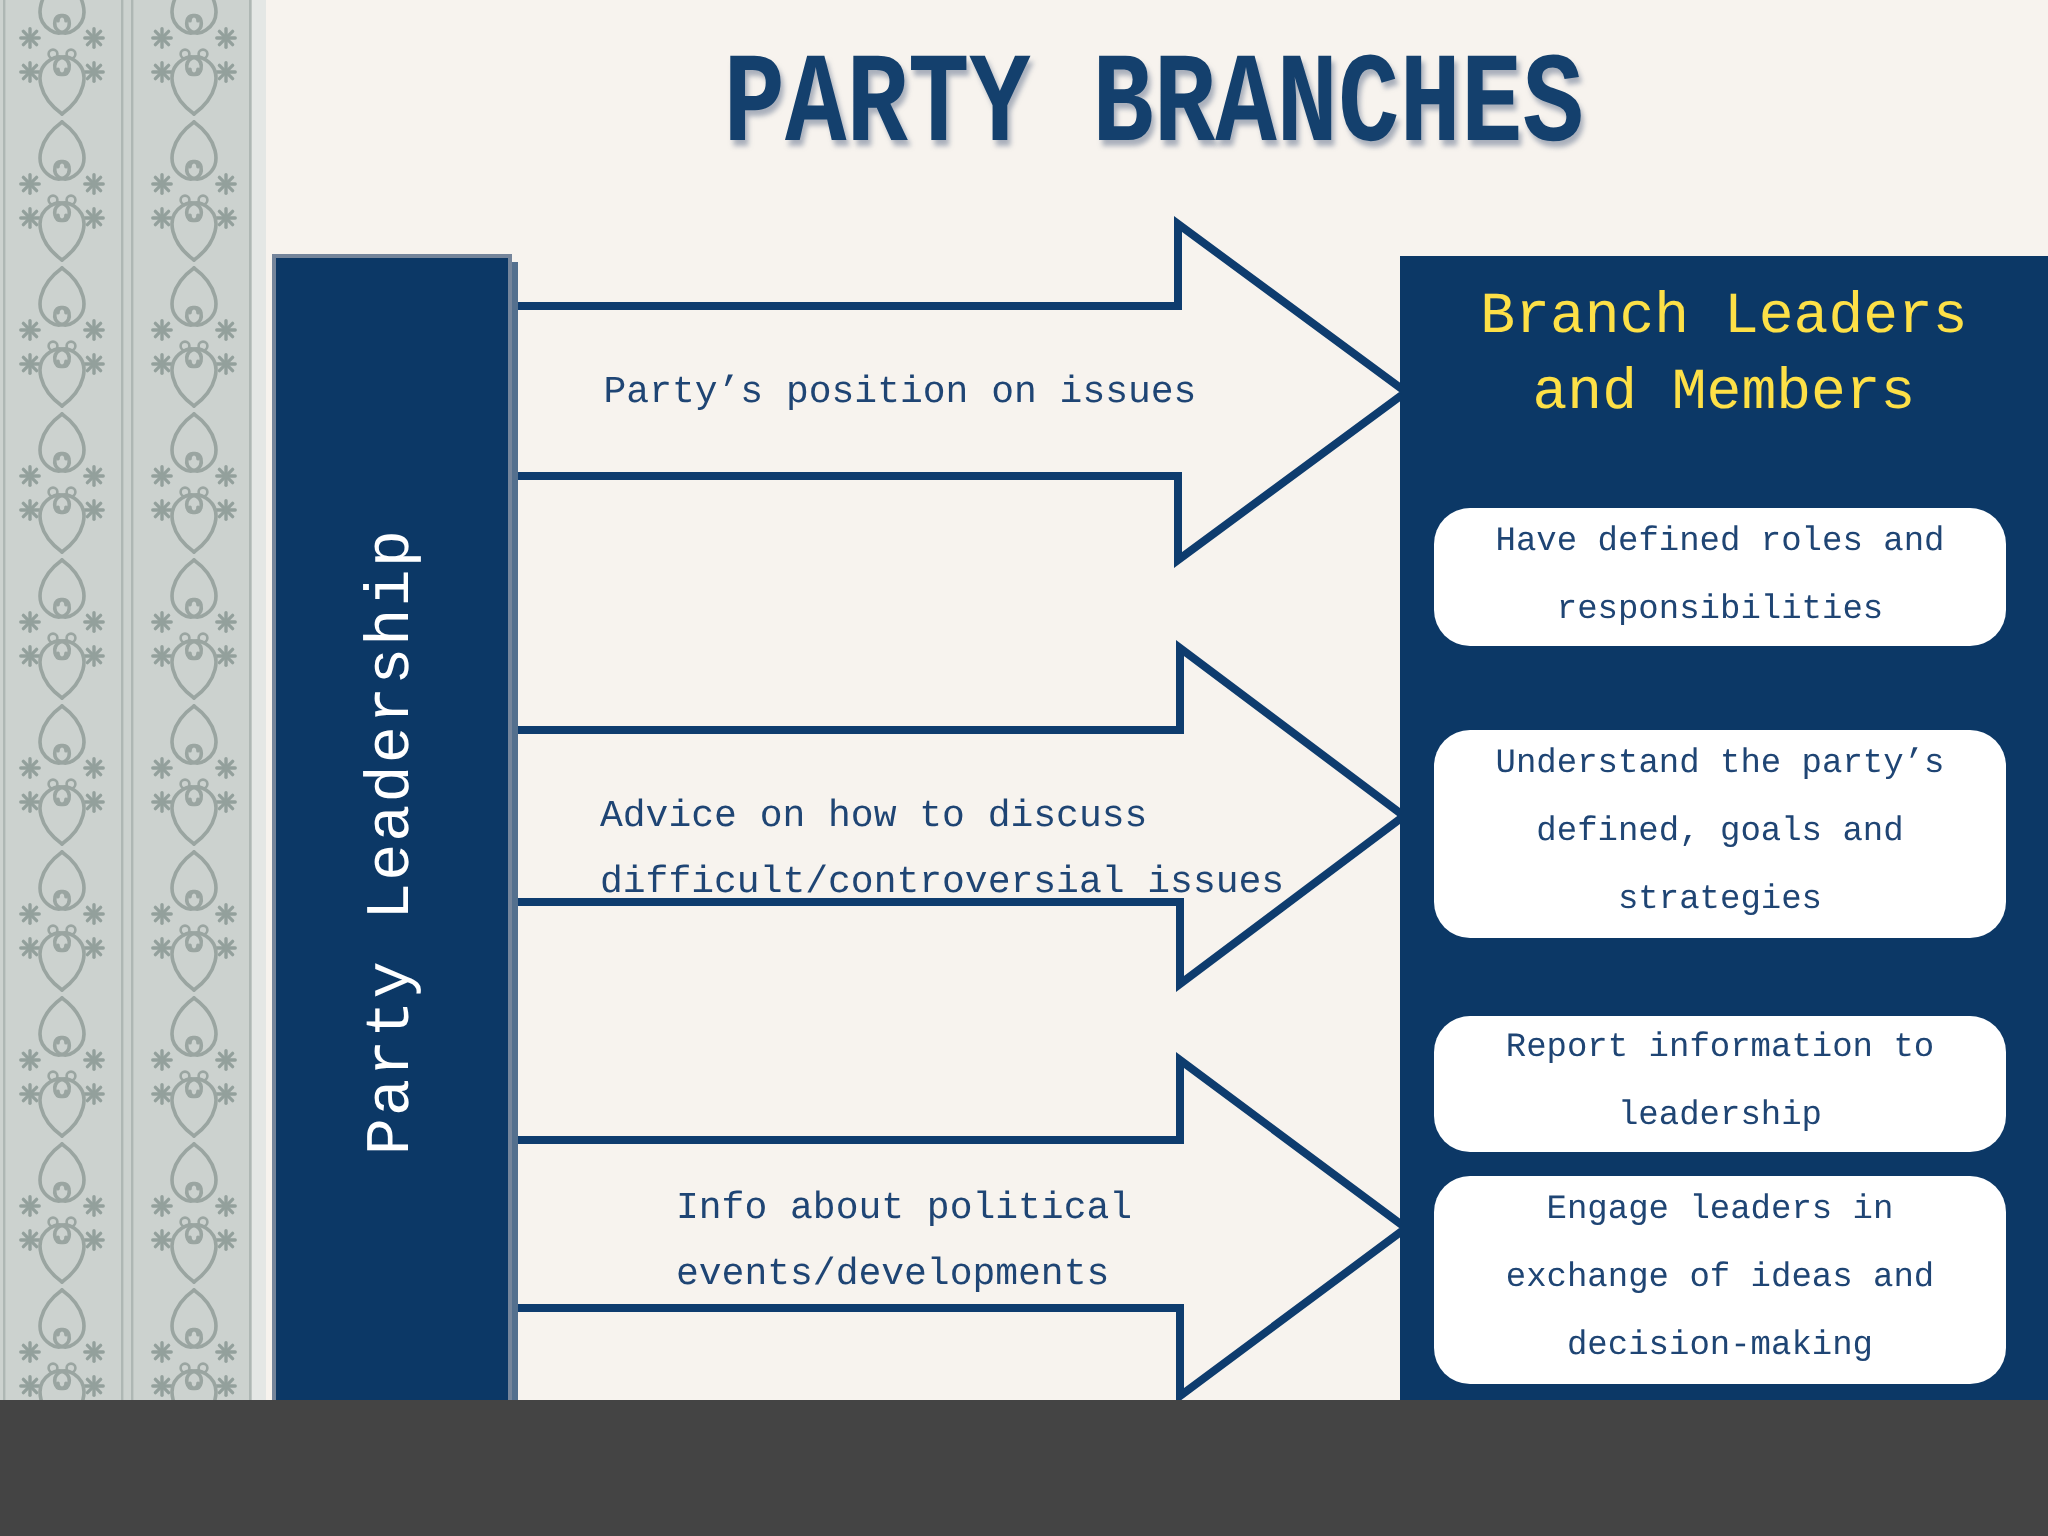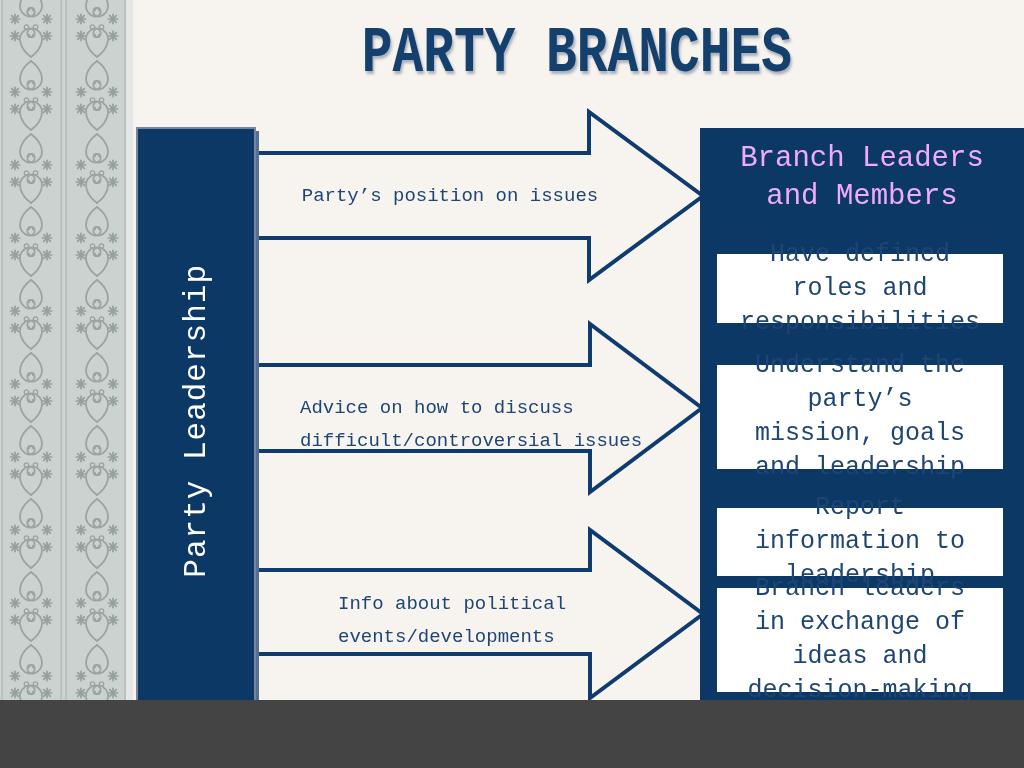--- a/index.html
+++ b/index.html
@@ -64,32 +64,33 @@
   }
 
   
   .panel {
     position: absolute; left: 700px; top: 128px;
     width: 324px; height: 587px;
     background: #0C3866;
   }
   .panel-title {
     position: absolute; left: 0; top: 12px; width: 100%;
-    color: #f0abfc; font-size: 29px; line-height: 38px;
+    color: #fde047; font-size: 29px; line-height: 38px;
     text-align: center;
     padding: 0 40px;
   }
   .panel-box {
     position: absolute; left: 17px; width: 286px;
     background: #FFFFFF;
     color: #1F4574;
-    font-size: 25px; line-height: 34px;
+    font-size: 17px; line-height: 34px;
     display: flex; align-items: center; justify-content: center;
     text-align: center;
     padding: 0 27px;
+    border-radius: 18px;
   }
   .pbox-1 { top: 126px; height: 69px; }
   .pbox-2 { top: 237px; height: 104px; }
   .pbox-3 { top: 380px; height: 68px; }
   .pbox-4 { top: 460px; height: 104px; }
 </style>
 </head>
 <body>
 
 <div class="slide">
@@ -158,18 +159,18 @@
   <div class="arrow-label lbl-2">Advice on how to discuss difficult/controversial issues</div>
   <div class="arrow-label lbl-3">Info about political events/developments</div>
 
   <div class="pl-box">
     <div class="pl-text">Party Leadership</div>
   </div>
 
   <div class="panel">
     <div class="panel-title">Branch Leaders and Members</div>
     <div class="panel-box pbox-1">Have defined roles and responsibilities</div>
-    <div class="panel-box pbox-2">Understand the party’s mission, goals and leadership</div>
+    <div class="panel-box pbox-2">Understand the party’s defined, goals and strategies</div>
     <div class="panel-box pbox-3">Report information to leadership</div>
-    <div class="panel-box pbox-4">Branch leaders in exchange of ideas and decision-making</div>
+    <div class="panel-box pbox-4">Engage leaders in exchange of ideas and decision-making</div>
   </div>
 
 </div>
 
 </body></html>

